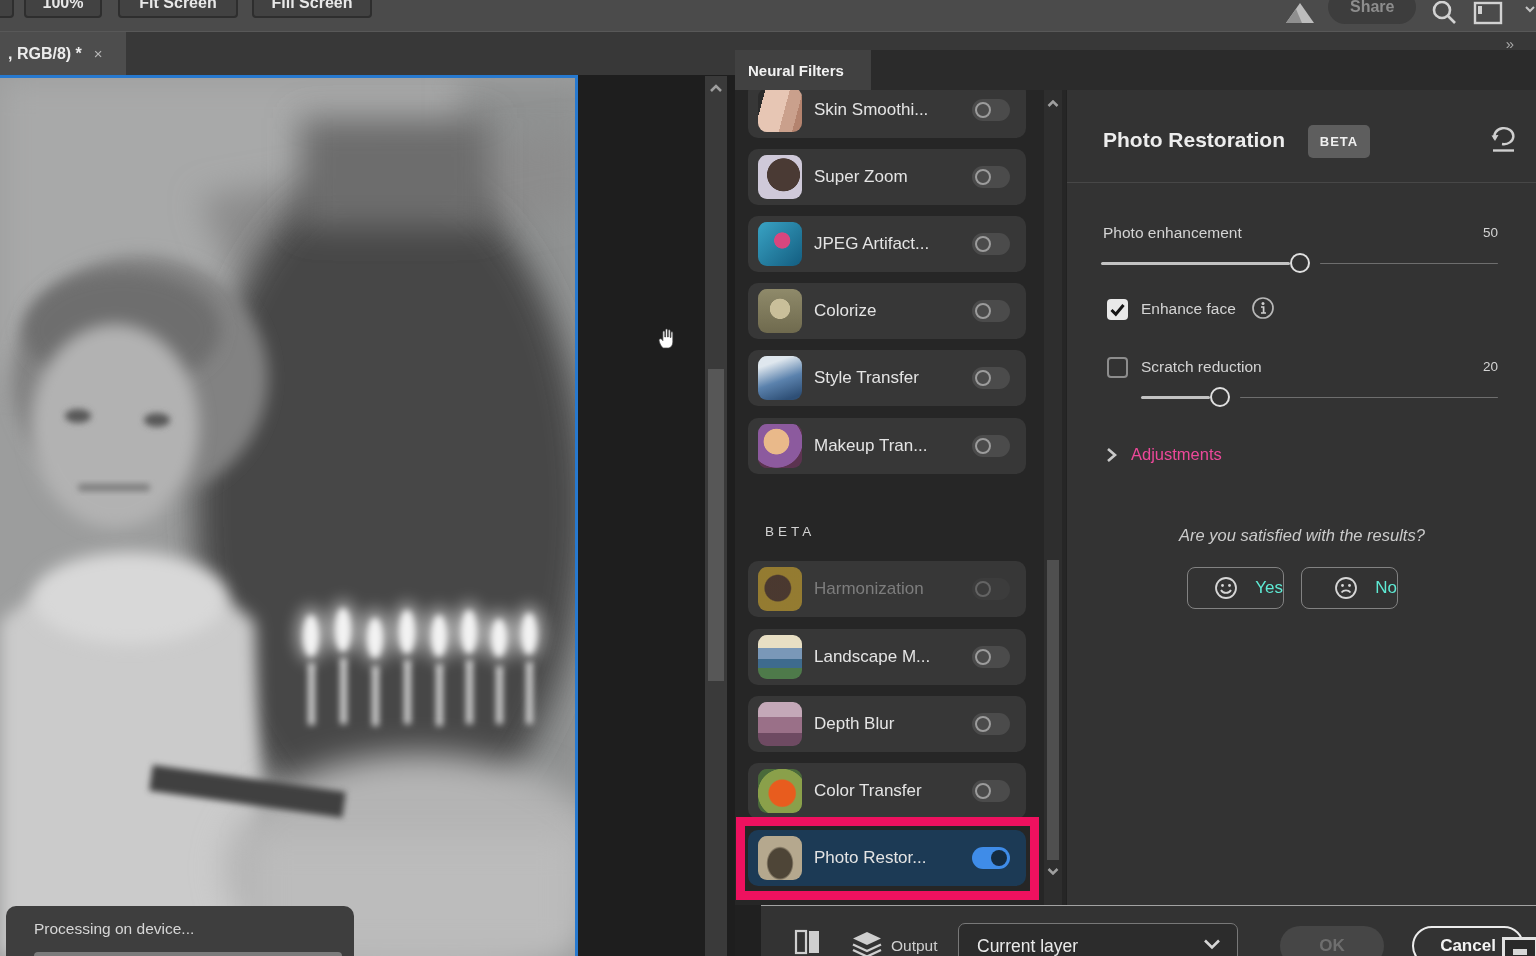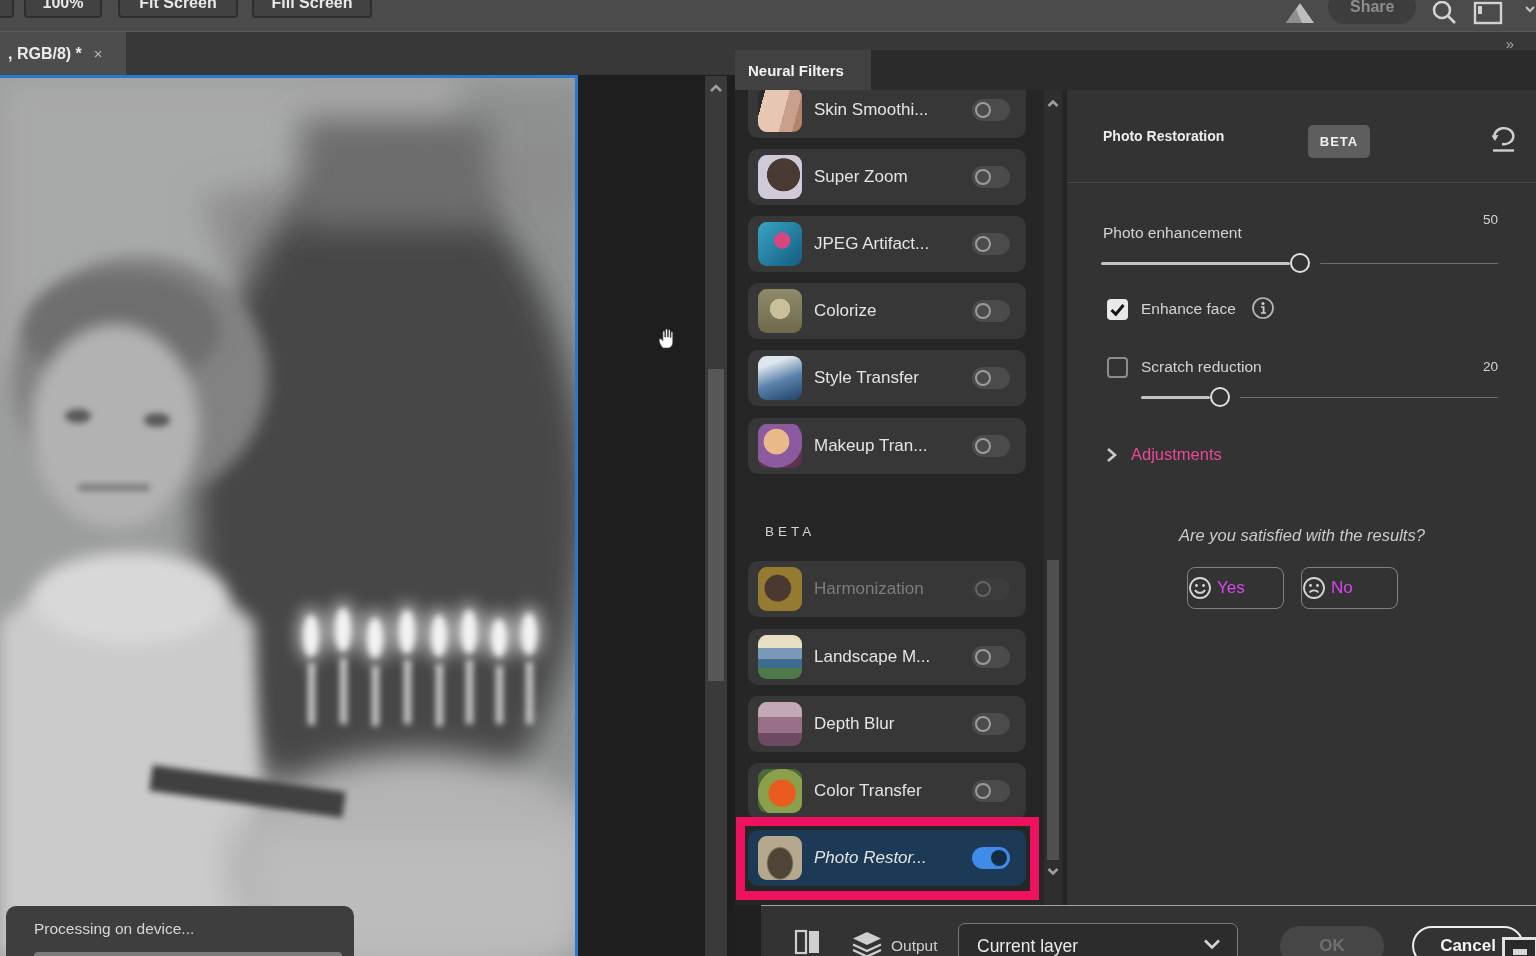--- a/index.html
+++ b/index.html
@@ -40,21 +40,21 @@
   .hand-cursor{position:absolute;left:655px;top:251px;width:24px;height:26px;}
 
   
   .dlg-header{position:absolute;left:735px;top:50px;width:801px;height:40px;background:#2b2b2b;}
   .nf-tab{position:absolute;left:735px;top:50px;width:136px;height:40px;background:#414141;
           display:flex;align-items:center;padding-left:13px;box-sizing:border-box;
           font-size:15px;font-weight:bold;color:#f2f2f2;z-index:5;}
 
   .list-col{position:absolute;left:735px;top:90px;width:331px;height:815px;background:#262626;overflow:hidden;}
   .row{position:absolute;left:13px;width:278px;height:56px;background:#373737;border-radius:10px;}
-  .row.selected{background:#1c3a55;font-style:italic;}
+  .row.selected{background:#1c3a55;}
   .thumb{position:absolute;left:10px;top:6px;width:44px;height:44px;border-radius:9px;}
   .rlabel{position:absolute;left:66px;top:0;height:56px;display:flex;align-items:center;
           font-size:17px;color:#e4e4e4;white-space:nowrap;}
   .row.disabled .rlabel{color:#7d7d7d;}
   .toggle{position:absolute;right:16px;top:17px;width:38px;height:22px;border-radius:11px;background:#4b4b4b;}
   .toggle .knob{position:absolute;left:3px;top:3px;width:16px;height:16px;border-radius:50%;
                 border:2.5px solid #9c9c9c;box-sizing:border-box;background:transparent;}
   .row.disabled .toggle{background:#3c3c3c;}
   .row.disabled .toggle .knob{border-color:#646464;}
   .toggle.on{background:#3f8ce8;}
@@ -73,21 +73,21 @@
   .t-style{background:linear-gradient(160deg,#dfe7ee 20%,#5b82ad 55%,#2e4f76 90%);}
   .t-makeup{background:radial-gradient(circle at 42% 40%,#e9b98a 0 34%,#8c5a9e 36% 70%,#5c3350 72%);}
   .t-harmon{background:radial-gradient(circle at 45% 48%,#5a3a2a 0 38%,#e0b32c 42%);}
   .t-landscape{background:linear-gradient(180deg,#e8dfc4 0 30%,#7a98b8 30% 55%,#3e6b8e 55% 75%,#4e7a4a 75%);}
   .t-depth{background:linear-gradient(180deg,#c4a8b8 0 35%,#9a7088 35% 70%,#6e4a62 70%);}
   .t-colortrans{background:radial-gradient(circle at 55% 55%,#e85c1e 0 38%,#8aa04a 42% 70%,#4a6a3a 72%);}
   .t-photorest{background:radial-gradient(ellipse at 50% 62%,#4e4537 0 38%,#b5a88e 44%),linear-gradient(180deg,#c9bda4,#8a7d68);}
 
   
   .detail-col{position:absolute;left:1066px;top:90px;width:470px;height:815px;background:#333333;border-left:1px solid #222;}
-  .d-title{position:absolute;left:36px;top:38px;font-size:14px;font-weight:bold;color:#ededed;}
+  .d-title{position:absolute;left:36px;top:38px;font-size:21px;font-weight:bold;color:#ededed;}
   .beta-badge{position:absolute;left:241px;top:35px;width:62px;height:33px;background:#5e5e5e;border-radius:5px;
               display:flex;align-items:center;justify-content:center;font-size:13px;font-weight:bold;
               letter-spacing:1px;color:#f0f0f0;}
   .reset-btn{position:absolute;left:421px;top:36px;width:30px;height:30px;}
   .d-divider{position:absolute;left:0;top:92px;width:470px;height:1px;background:#474747;}
   .field-label{font-size:15.5px;color:#d4d4d4;}
   .field-value{font-size:13.5px;color:#d4d4d4;}
 
   .slider{position:absolute;height:20px;}
   .slider .tl{position:absolute;top:9px;height:2.5px;background:#c3c3c3;border-radius:2px;left:0;}
@@ -96,22 +96,22 @@
                  border:2.5px solid #dfdfdf;background:#333;box-sizing:border-box;}
 
   .cb{position:absolute;width:21px;height:21px;border-radius:4px;box-sizing:border-box;}
   .cb.checked{background:#e9e9e9;}
   .cb.empty{border:2px solid #8d8d8d;}
 
   .adj-label{font-size:16.5px;color:#ec4899;}
   .feedback-q{position:absolute;left:0;top:436px;width:470px;text-align:center;
               font-size:16.5px;font-style:italic;color:#cbcbcb;}
   .fb-btn{position:absolute;top:477px;width:97px;height:42px;border:1.5px solid #828282;border-radius:8px;
-          box-sizing:border-box;display:flex;align-items:center;justify-content:flex-start;gap:5px;
-          font-size:17px;color:#d946ef;background:transparent;}
+          box-sizing:border-box;display:flex;align-items:center;justify-content:flex-end;gap:17px;
+          font-size:17px;color:#5eead4;background:transparent;}
 
   
   .output-bar{position:absolute;left:735px;top:905px;width:801px;height:51px;background:#333;border-top:1px solid #a3a3a3;margin-left:26px;}
   .out-label{position:absolute;left:130px;top:31px;font-size:15.5px;color:#cfcfcf;}
   .dropdown{position:absolute;left:197px;top:17px;width:280px;height:42px;border:1.5px solid #787878;
             border-radius:7px;background:#2c2c2c;box-sizing:border-box;}
   .dropdown .dval{position:absolute;left:18px;top:12px;font-size:17.5px;color:#eaeaea;}
   .ok-btn{position:absolute;left:519px;top:20px;width:104px;height:40px;border-radius:20px;background:#464646;
           display:flex;align-items:center;justify-content:center;font-size:17px;font-weight:bold;color:#6e6e6e;}
   .cancel-btn{position:absolute;left:651px;top:20px;width:112px;height:40px;border-radius:20px;
@@ -347,21 +347,21 @@
     <div class="d-title">Photo Restoration</div>
     <div class="beta-badge">BETA</div>
     <svg class="reset-btn" viewBox="0 0 30 30">
       <path d="M7 13 A 9.5 8 0 1 1 14 18" fill="none" stroke="#cfcfcf" stroke-width="2.4"></path>
       <polygon points="3.5,9.5 10.5,9 7,15" fill="#cfcfcf"></polygon>
       <line x1="5" y1="24.5" x2="26" y2="24.5" stroke="#cfcfcf" stroke-width="2.4"></line>
     </svg>
     <div class="d-divider"></div>
 
     <div class="field-label abs" style="left:36px;top:134px;">Photo enhancement</div>
-    <div class="field-value abs" style="right:39px;top:122px;">50</div>
+    <div class="field-value abs" style="right:39px;top:135px;">50</div>
     <div class="slider" style="left:34px;top:163px;width:397px;">
       <span class="tl" style="width:189px;"></span>
       <span class="tr" style="left:219px;"></span>
       <span class="sknob" style="left:189px;"></span>
     </div>
 
     <div class="cb checked abs" style="left:40px;top:209px;">
       <svg width="21" height="21" viewBox="0 0 21 21">
         <polyline points="4.5,11 8.8,15.2 16.5,6" fill="none" stroke="#161616" stroke-width="3"></polyline>
       </svg>

